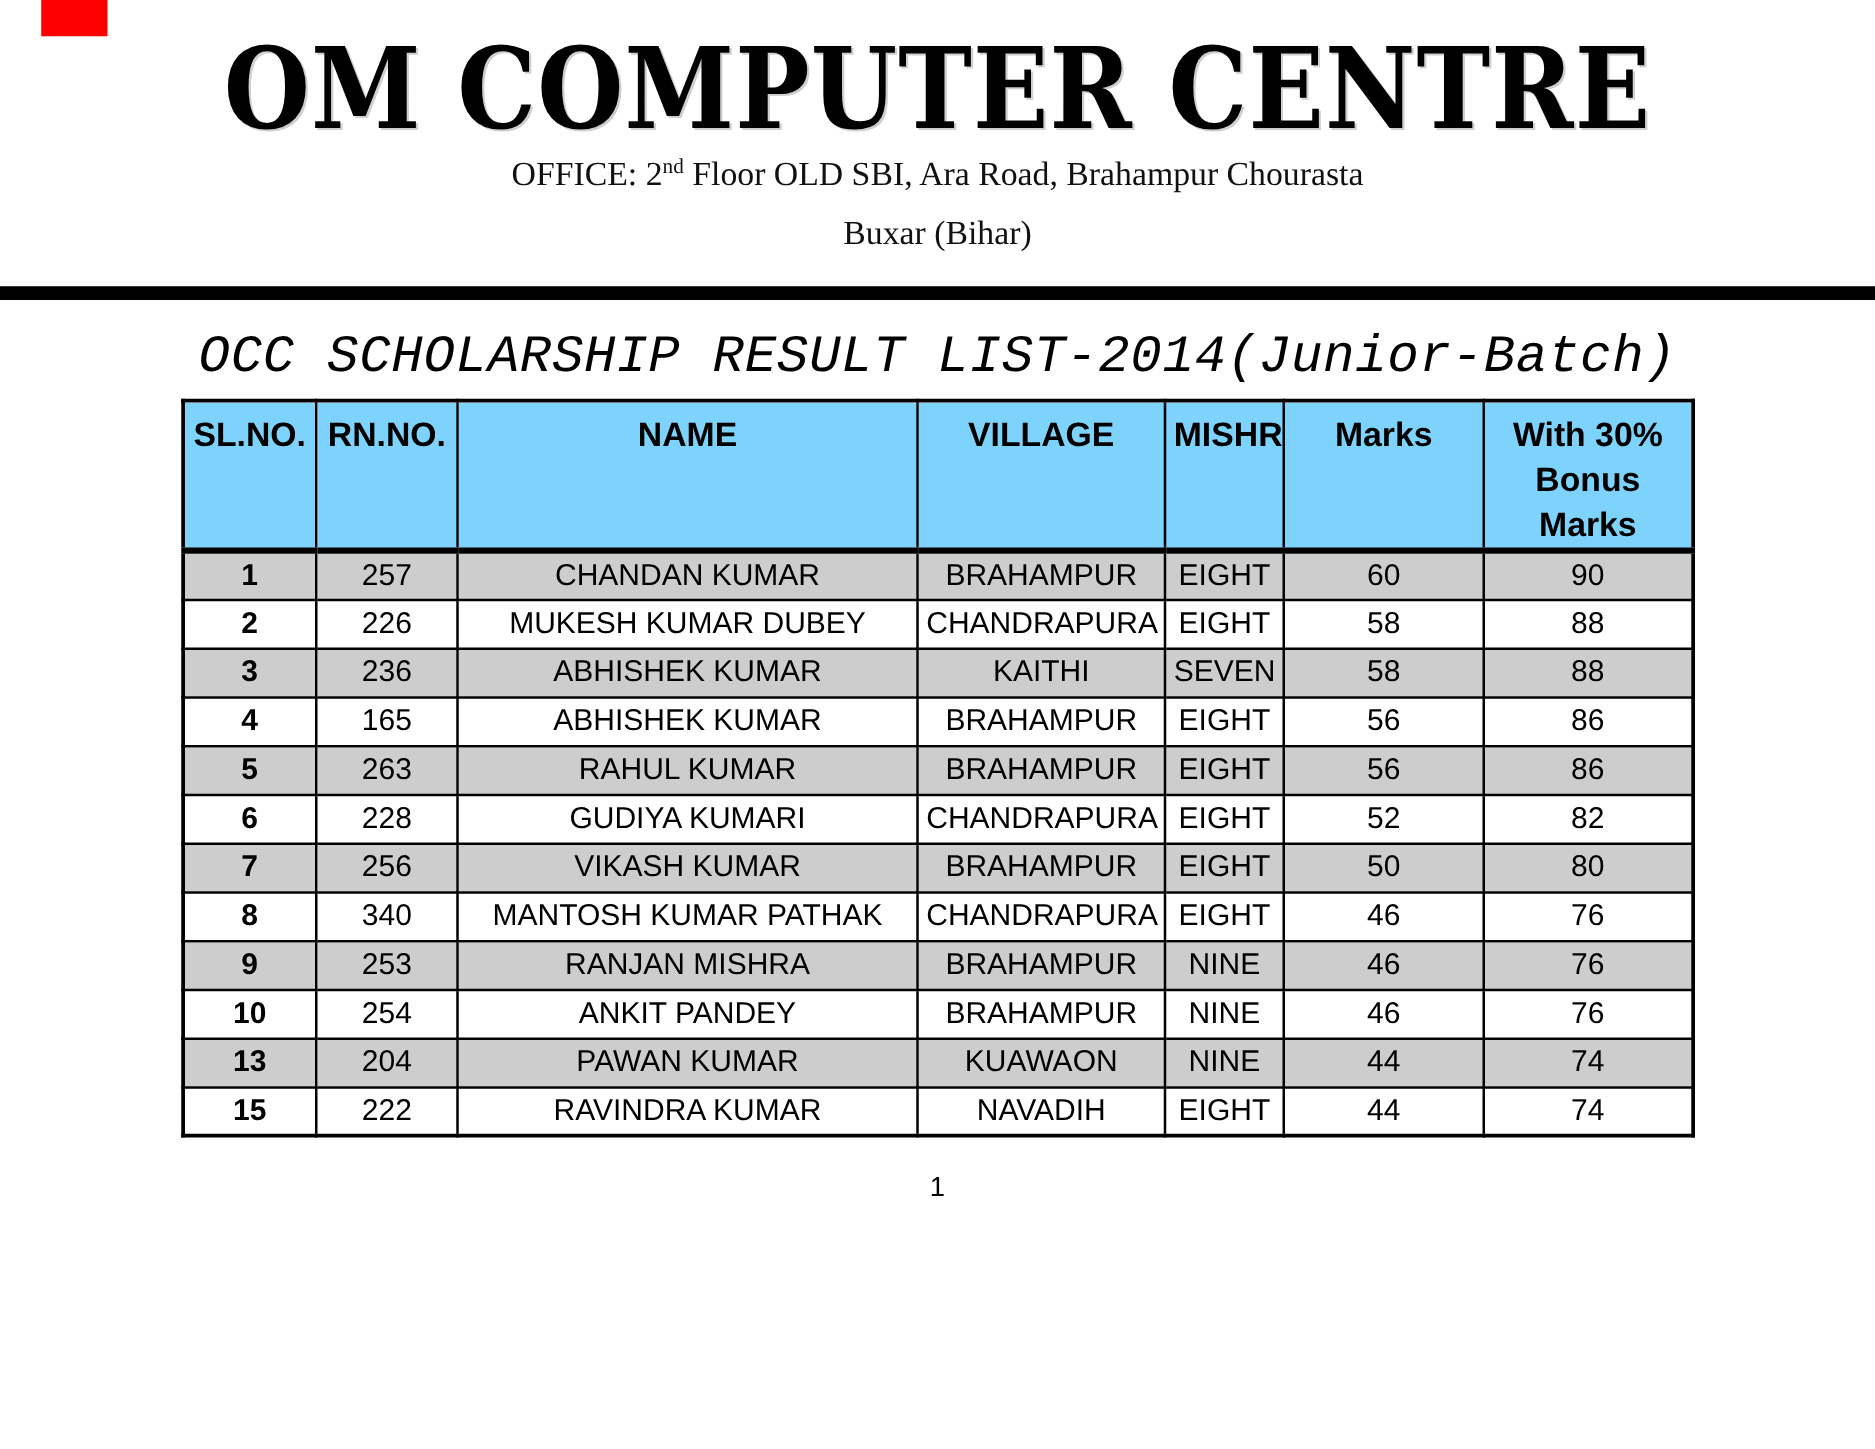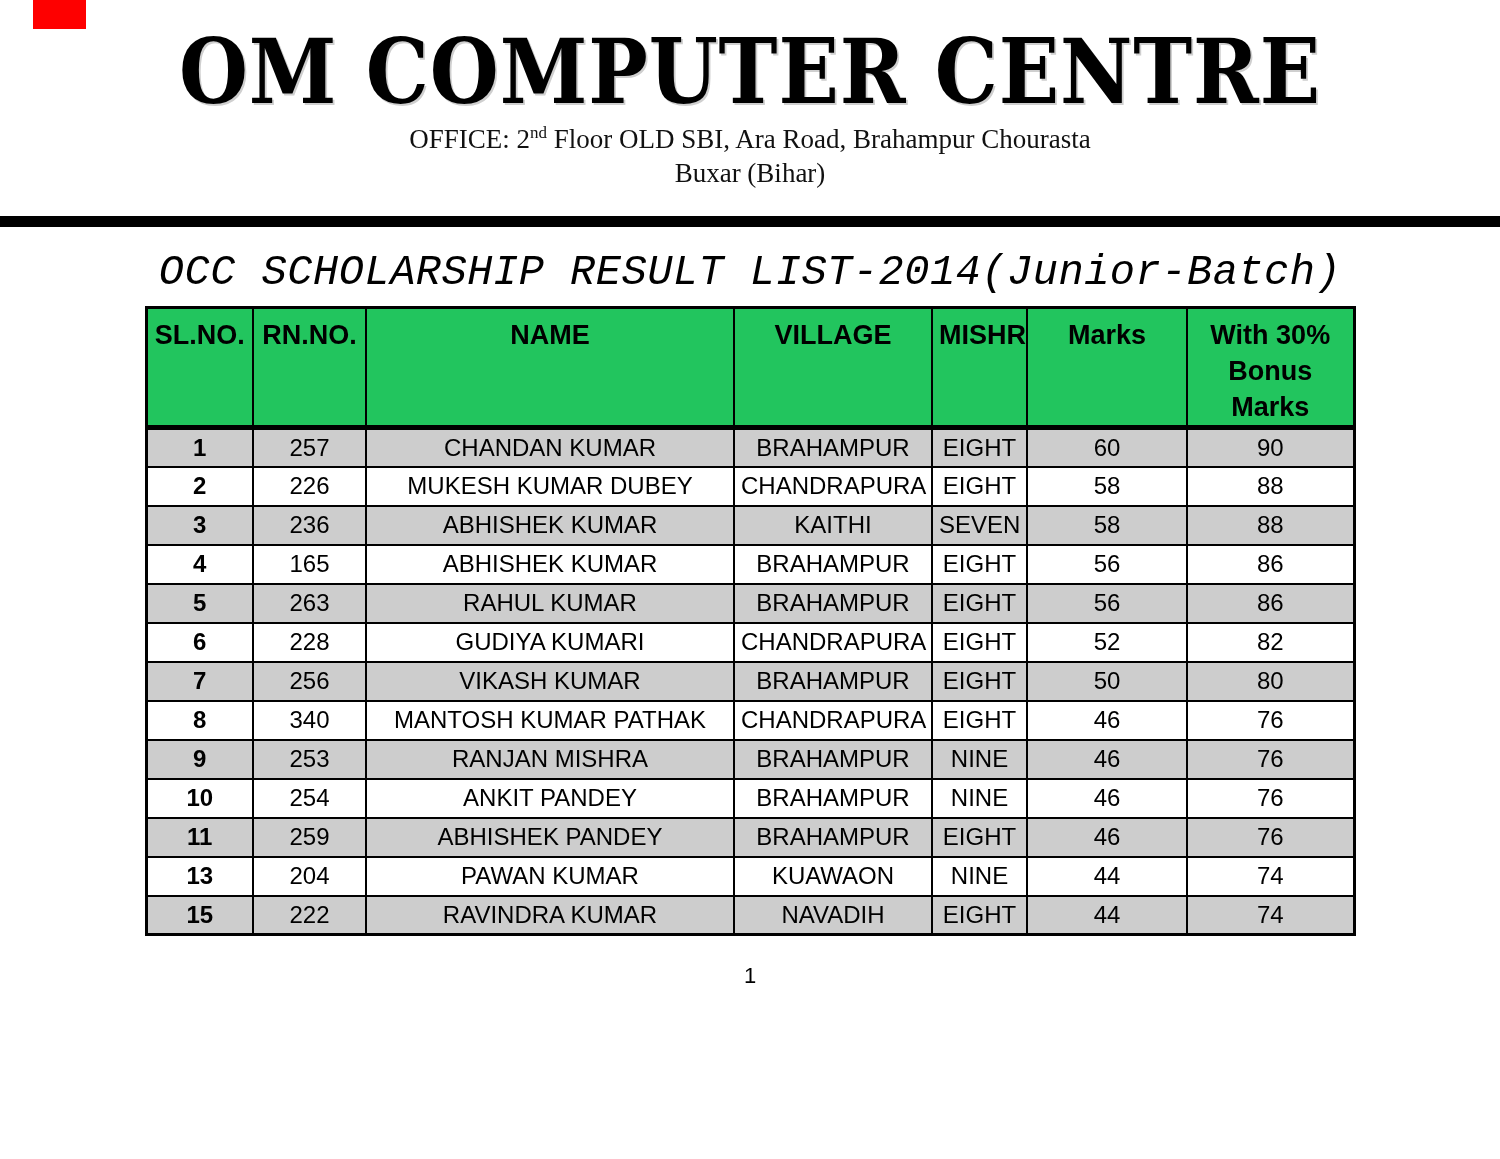--- a/index.html
+++ b/index.html
@@ -32,21 +32,21 @@
     font-size: 90px;
     line-height: 1.0;
     letter-spacing: 1px;
     color: #000;
     transform: scaleX(0.88);
     transform-origin: 50% 50%;
     white-space: nowrap;
     text-shadow: 2px 2px 0 #cfcfcf;
   }
   .address {
-    margin: 0;
+    margin: 13px;
     text-align: center;
     font-family: "Liberation Serif", serif;
     font-size: 27px;
     line-height: 34px;
     color: #111;
   }
   .address-line1 { margin-top: 6px; }
   .address sup {
     font-size: 17px;
     line-height: 0;
@@ -88,21 +88,21 @@
     padding: 0 6px;
     overflow: hidden;
   }
   table.results thead tr { height: 120px; }
   table.results th {
     vertical-align: top;
     padding-top: 8px;
     font-weight: 700;
     font-size: 27px;
     line-height: 36px;
-    background: #22c55e;
+    background: #7dd3fc;
     border-bottom: 5px solid #000;
   }
   table.results tbody tr { height: 39px; }
   table.results td {
     font-size: 24px;
     line-height: 1;
     vertical-align: middle;
     background: #fff;
   }
   table.results tbody tr:nth-child(odd) td { background: #cdcdcd; }
@@ -236,29 +236,20 @@
       <tr>
         <td>10</td>
         <td>254</td>
         <td>ANKIT PANDEY</td>
         <td>BRAHAMPUR</td>
         <td>NINE</td>
         <td>46</td>
         <td>76</td>
       </tr>
       <tr>
-        <td>11</td>
-        <td>259</td>
-        <td>ABHISHEK PANDEY</td>
-        <td>BRAHAMPUR</td>
-        <td>EIGHT</td>
-        <td>46</td>
-        <td>76</td>
-      </tr>
-      <tr>
         <td>13</td>
         <td>204</td>
         <td>PAWAN KUMAR</td>
         <td>KUAWAON</td>
         <td>NINE</td>
         <td>44</td>
         <td>74</td>
       </tr>
       <tr>
         <td>15</td>

